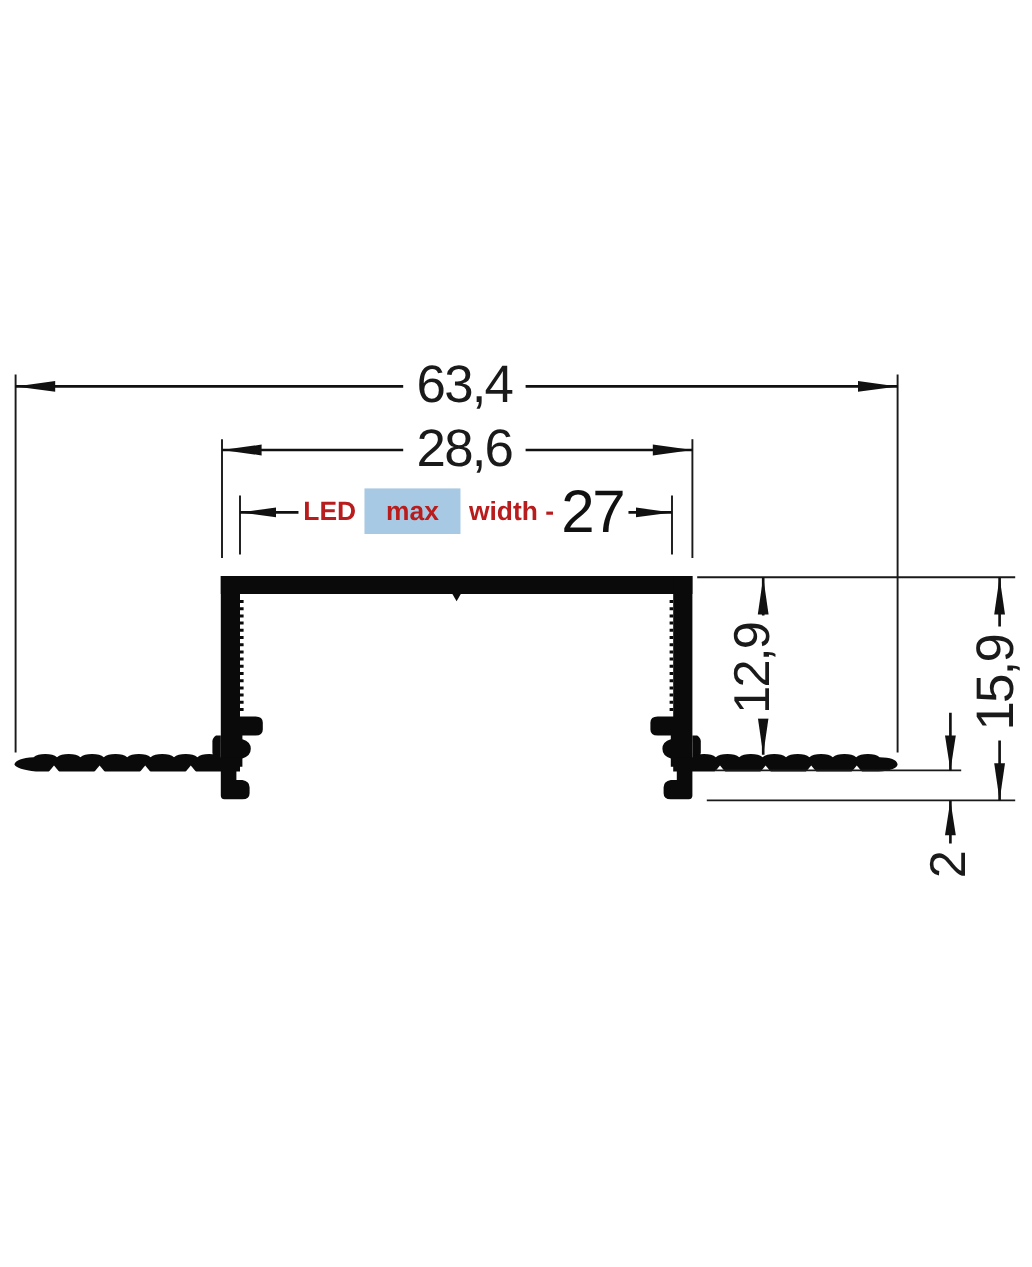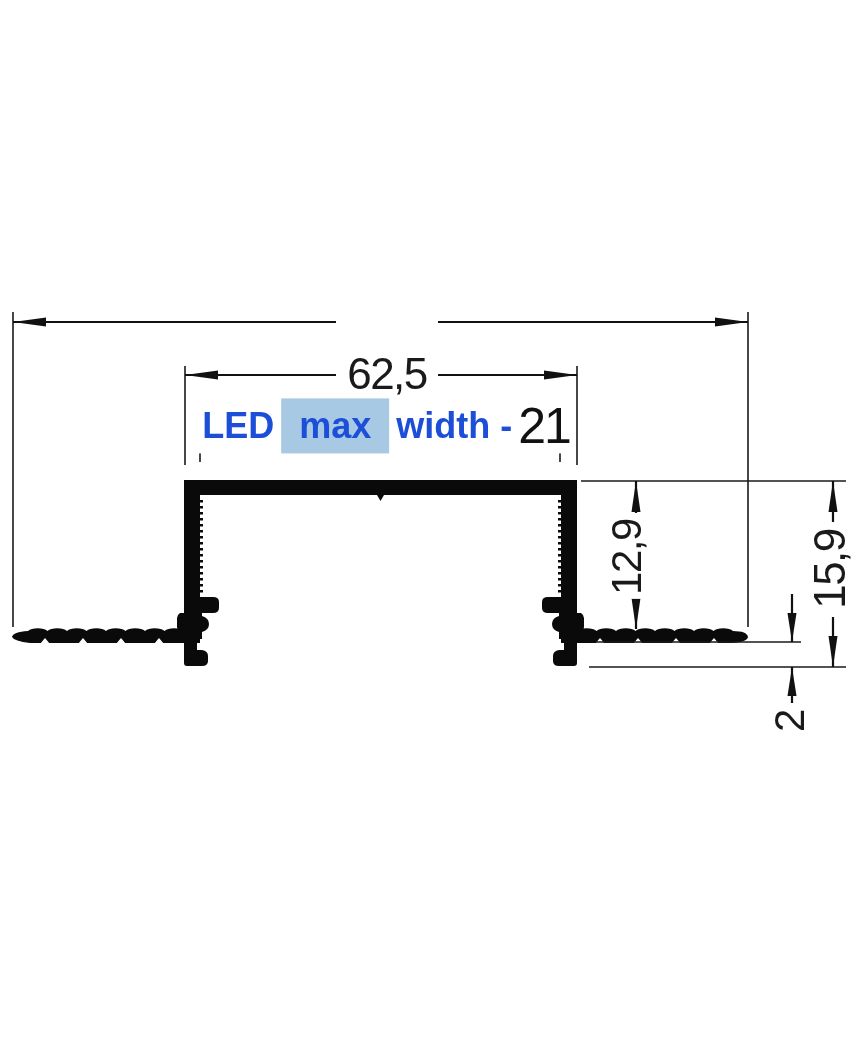--- a/index.html
+++ b/index.html
@@ -12,21 +12,21 @@
     position:absolute;white-space:nowrap;color:#1a1a1a;background:#ffffff;
     transform:translate(-50%,-50%);line-height:1;padding:0 4px;
   }
   .lbl.rot{transform:translate(-50%,-50%) rotate(-90deg);}
   .dim-num{font-size:44px;letter-spacing:-1.5px;}
   .dim-num-sm{font-size:42px;letter-spacing:-1.5px;}
   #led-row{
     position:absolute;left:386px;top:426px;transform:translate(-50%,-50%);
     display:flex;align-items:center;background:#ffffff;padding:0 4px;white-space:nowrap;
   }
-  .led-word{font-size:36px;font-weight:700;color:#1d4ed8;line-height:1.2;}
+  .led-word{font-size:22px;font-weight:700;color:#b91c1c;line-height:1.2;}
   .led-word.hl{background:#a7c9e3;padding:6px 18px;margin:0 7px;}
   .led-word.pre{margin-right:0;}
   .led-word.suf{margin-right:6px;}
   .led-val{font-size:50px;font-weight:400;color:#111111;letter-spacing:-2px;line-height:1;}
 </style>
 </head>
 <body>
 
 <div id="canvas">
 
@@ -106,28 +106,29 @@
       <polygon points="560,427 530,423 530,431"></polygon>
       <polygon points="636,481 631.5,512 640.5,512"></polygon>
       <polygon points="636,629 631.5,598 640.5,598"></polygon>
       <polygon points="833,481 828.5,512 837.5,512"></polygon>
       <polygon points="833,667 828.5,636 837.5,636"></polygon>
       <polygon points="792,642 787.5,613 796.5,613"></polygon>
       <polygon points="792,667 787.5,696 796.5,696"></polygon>
     </g>
   </svg>
 
+  <div class="lbl dim-num" style="left:387px;top:321px;">63,4</div>
 
-  <div class="lbl dim-num" style="left:387px;top:374px;">62,5</div>
+  <div class="lbl dim-num" style="left:387px;top:374px;">28,6</div>
 
   <div id="led-row">
     <span class="led-word pre">LED</span>
     <span class="led-word hl">max</span>
     <span class="led-word suf">width -</span>
-    <span class="led-val">21</span>
+    <span class="led-val">27</span>
   </div>
 
   <div class="lbl rot dim-num-sm" style="left:627px;top:557px;">12,9</div>
 
   <div class="lbl rot dim-num" style="left:830px;top:569px;">15,9</div>
 
   <div class="lbl rot dim-num-sm" style="left:790px;top:721px;">2</div>
 
 </div>
 

